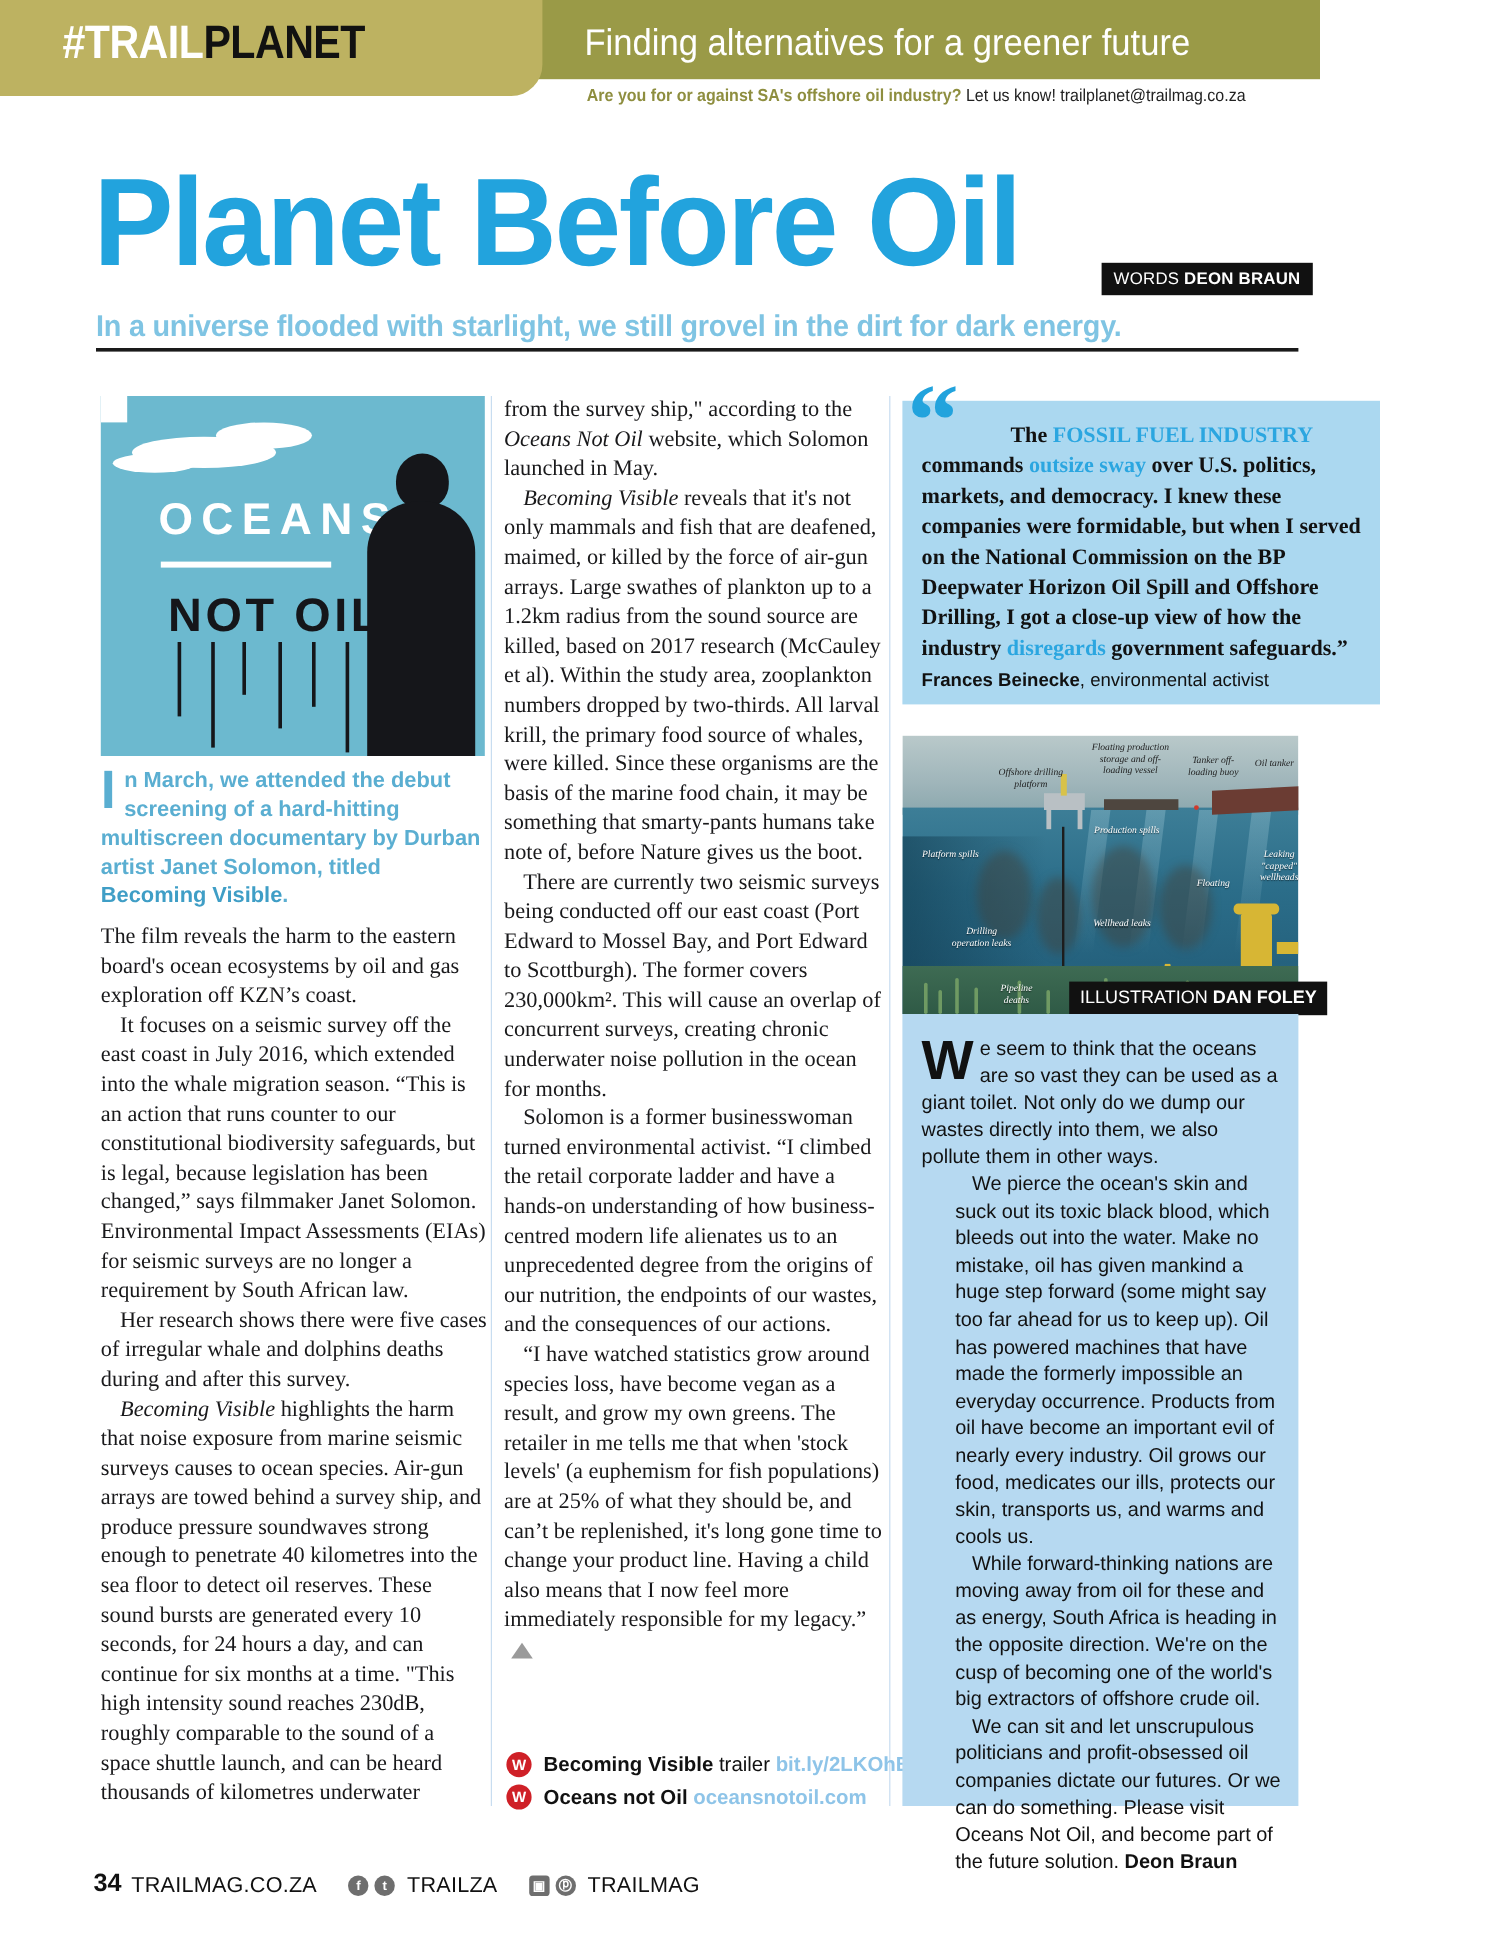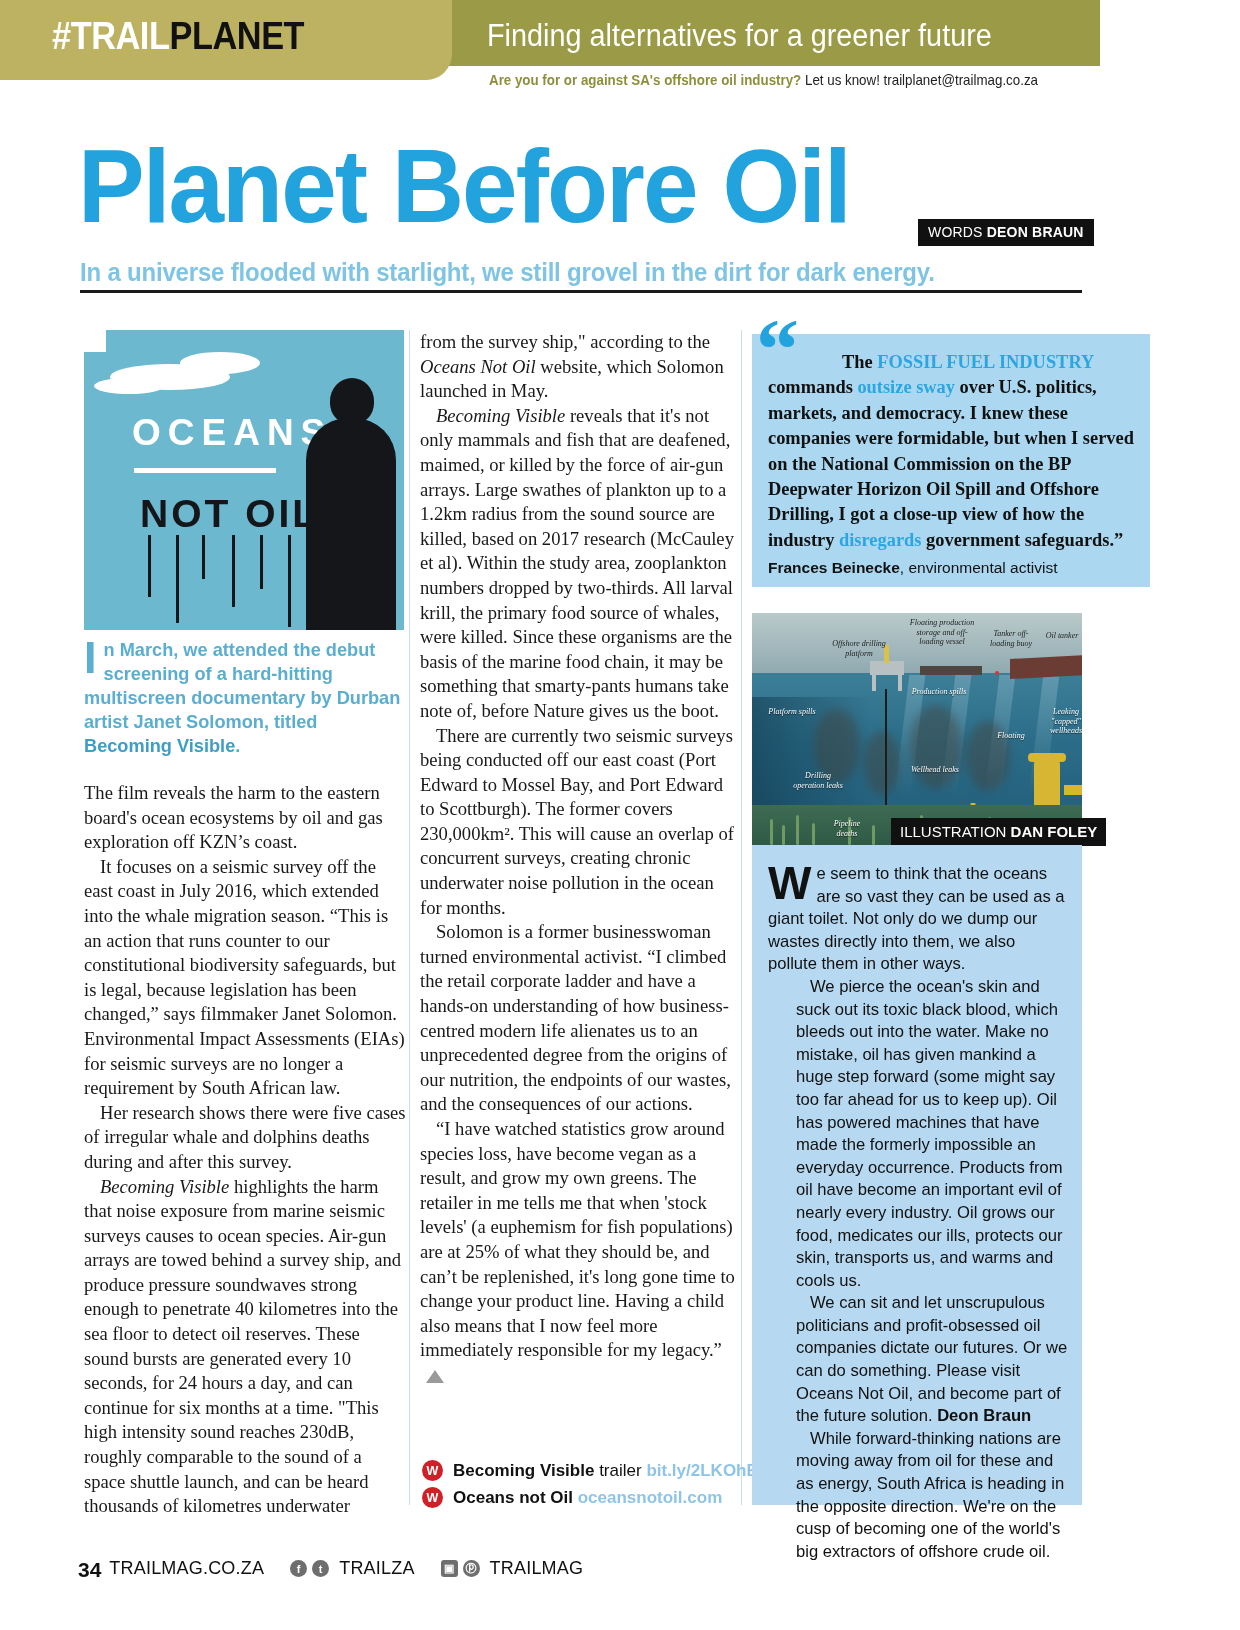--- a/index.html
+++ b/index.html
@@ -194,21 +194,21 @@
   .wbadge{
     width:21px;height:21px;border-radius:50%;background:#cf2027;color:#ffffff;
     font-size:12.5px;font-weight:bold;display:flex;align-items:center;
     justify-content:center;margin-right:10px;flex:none;
   }
   .wtxt{font-size:17px;color:#111111;white-space:nowrap;}
   .wtxt b{font-weight:bold;}
   .wtxt .u{color:#8ec4e8;font-weight:bold;}
 
   
-  .footer{position:absolute;left:78px;top:1558px;display:flex;align-items:flex-start;}
+  .footer{position:absolute;left:78px;top:1558px;display:flex;align-items:flex-end;}
   .f-page{font-size:21px;font-weight:bold;color:#111111;margin-right:8px;}
   .f-site{font-size:18px;color:#111111;letter-spacing:.2px;margin-right:26px;}
   .f-grp{display:flex;align-items:center;margin-right:26px;}
   .f-ico{
     width:17px;height:17px;border-radius:50%;background:#6e6e6e;color:#ffffff;
     font-size:11px;display:flex;align-items:center;justify-content:center;
     margin-right:5px;font-weight:bold;
   }
   .f-ico.sq{border-radius:3px;}
   .f-lbl{font-size:18px;color:#111111;margin-left:5px;letter-spacing:.2px;}
@@ -262,21 +262,21 @@
   <div class="oa-figure">
     <div class="oa-head"></div>
     <div class="oa-body"></div>
   </div>
 </div>
 
 <div class="col" style="left:84px;top:638px;width:322px;">
   <div class="intro-blue">
     <span class="dropcap-blue">I</span><span>n March, we attended the debut screening of a hard-hitting multiscreen documentary by Durban artist Janet Solomon, titled </span><b>Becoming Visible</b><span>.</span>
   </div>
-  <div class="body-serif" style="margin-top:23px;">
+  <div class="body-serif" style="margin-top:11px;">
     <p>The film reveals the harm to the eastern board's ocean ecosystems by oil and gas exploration off KZN’s coast.</p>
     <p class="ind">It focuses on a seismic survey off the east coast in July 2016, which extended into the whale migration season. “This is an action that runs counter to our constitutional biodiversity safeguards, but is legal, because legislation has been changed,” says filmmaker Janet Solomon. Environmental Impact Assessments (EIAs) for seismic surveys are no longer a requirement by South African law.</p>
     <p class="ind">Her research shows there were five cases of irregular whale and dolphins deaths during and after this survey.</p>
     <p class="ind"><i>Becoming Visible</i><span> highlights the harm that noise exposure from marine seismic surveys causes to ocean species. Air-gun arrays are towed behind a survey ship, and produce pressure soundwaves strong enough to penetrate 40 kilometres into the sea floor to detect oil reserves. These sound bursts are generated every 10 seconds, for 24 hours a day, and can continue for six months at a time. "This high intensity sound reaches 230dB, roughly comparable to the sound of a space shuttle launch, and can be heard thousands of kilometres underwater</span></p>
   </div>
 </div>
 
 <div class="col" style="left:420px;top:330px;width:318px;">
   <div class="body-serif">
     <p><span>from the survey ship," according to the </span><i>Oceans Not Oil</i><span> website, which Solomon launched in May.</span></p>
@@ -365,22 +365,22 @@
   <div class="ill-label" style="left:72px;top:206px;width:46px;">Pipeline deaths</div>
 </div>
 <div class="illus-credit">
   <span>ILLUSTRATION </span><b>DAN FOLEY</b>
 </div>
 
 <div class="blue-block">
   <div class="sans-body">
     <p><span class="dropcap-black">W</span><span>e seem to think that the oceans are so vast they can be used as a giant toilet. Not only do we dump our wastes directly into them, we also pollute them in other ways.</span></p>
     <p class="ind">We pierce the ocean's skin and suck out its toxic black blood, which bleeds out into the water. Make no mistake, oil has given mankind a huge step forward (some might say too far ahead for us to keep up). Oil has powered machines that have made the formerly impossible an everyday occurrence. Products from oil have become an important evil of nearly every industry. Oil grows our food, medicates our ills, protects our skin, transports us, and warms and cools us.</p>
+    <p class="ind">While forward-thinking nations are moving away from oil for these and as energy, South Africa is heading in the opposite direction. We're on the cusp of becoming one of the world's big extractors of offshore crude oil.</p>
     <p class="ind"><span>We can sit and let unscrupulous politicians and profit-obsessed oil companies dictate our futures. Or we can do something. Please visit Oceans Not Oil, and become part of the future solution. </span><b>Deon Braun</b></p>
-    <p class="ind">While forward-thinking nations are moving away from oil for these and as energy, South Africa is heading in the opposite direction. We're on the cusp of becoming one of the world's big extractors of offshore crude oil.</p>
   </div>
 </div>
 
 <div class="footer">
   <div class="f-page">34</div>
   <div class="f-site">TRAILMAG.CO.ZA</div>
   <div class="f-grp">
     <div class="f-ico">f</div>
     <div class="f-ico">t</div>
     <div class="f-lbl">TRAILZA</div>

